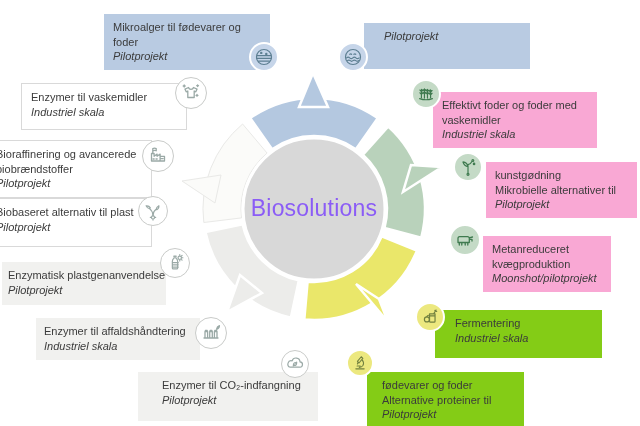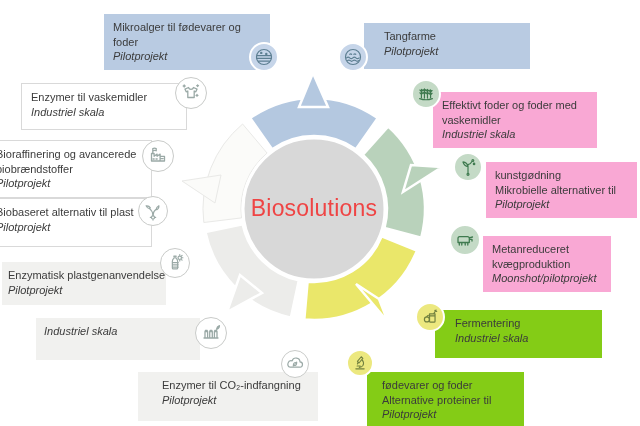--- a/index.html
+++ b/index.html
@@ -8,21 +8,21 @@
   .stage{position:absolute;inset:0;}
   svg.cycle{position:absolute;left:0;top:0;z-index:0;}
   .seg{stroke:#ffffff;stroke-width:2.5;}
   .seg-blue{fill:#b4c8e0;}
   .seg-green{fill:#b9d2bb;}
   .seg-yellow{fill:#eae76a;}
   .seg-gray{fill:#ececea;}
   .seg-white{fill:#fbfbf9;stroke:#e9e9e7;stroke-width:1;}
   .center-circle{fill:#d8d8d8;stroke:#ffffff;stroke-width:3;}
   .title{position:absolute;left:214px;top:195px;width:200px;text-align:center;
-         font-size:23px;color:#ef4444;z-index:1;letter-spacing:0.2px;}
+         font-size:23px;color:#8b5cf6;z-index:1;letter-spacing:0.2px;}
   .box{position:absolute;font-size:11px;line-height:14.5px;color:#3b3b3b;
        padding:6px 9px;box-sizing:border-box;z-index:1;white-space:nowrap;}
   .box .status{font-style:italic;}
   .c-blue{background:#b9cbe2;}
   .c-green{background:#f9a8d4;}
   .c-yellow{background:#84cc16;}
   .c-gray{background:#f1f1ef;}
   .c-white{background:#ffffff;border:1px solid #d9d9d9;}
   
   .p1{left:104px;top:14px;width:166px;min-height:56px;}
@@ -85,21 +85,20 @@
 
   <div class="title">Biosolutions</div>
 
   <div class="box c-blue p1">
     <div class="ln">Mikroalger til fødevarer og</div>
     <div class="ln">foder</div>
     <div class="ln status">Pilotprojekt</div>
   </div>
 
   <div class="box c-blue p2">
-    <div class="ln">Tangfarme</div>
     <div class="ln status">Pilotprojekt</div>
   </div>
 
   <div class="box c-green p3">
     <div class="ln">Effektivt foder og foder med</div>
     <div class="ln">vaskemidler</div>
     <div class="ln status">Industriel skala</div>
   </div>
 
   <div class="box c-green p4">
@@ -124,20 +123,21 @@
     <div class="ln">Alternative proteiner til</div>
     <div class="ln status">Pilotprojekt</div>
   </div>
 
   <div class="box c-gray p8">
     <div class="ln">Enzymer til CO₂-indfangning</div>
     <div class="ln status">Pilotprojekt</div>
   </div>
 
   <div class="box c-gray p9">
+    <div class="ln">Enzymer til affaldshåndtering</div>
     <div class="ln status">Industriel skala</div>
   </div>
 
   <div class="box c-gray p10">
     <div class="ln">Enzymatisk plastgenanvendelse</div>
     <div class="ln status">Pilotprojekt</div>
   </div>
 
   <div class="box c-white p11">
     <div class="ln">Biobaseret alternativ til plast</div>

